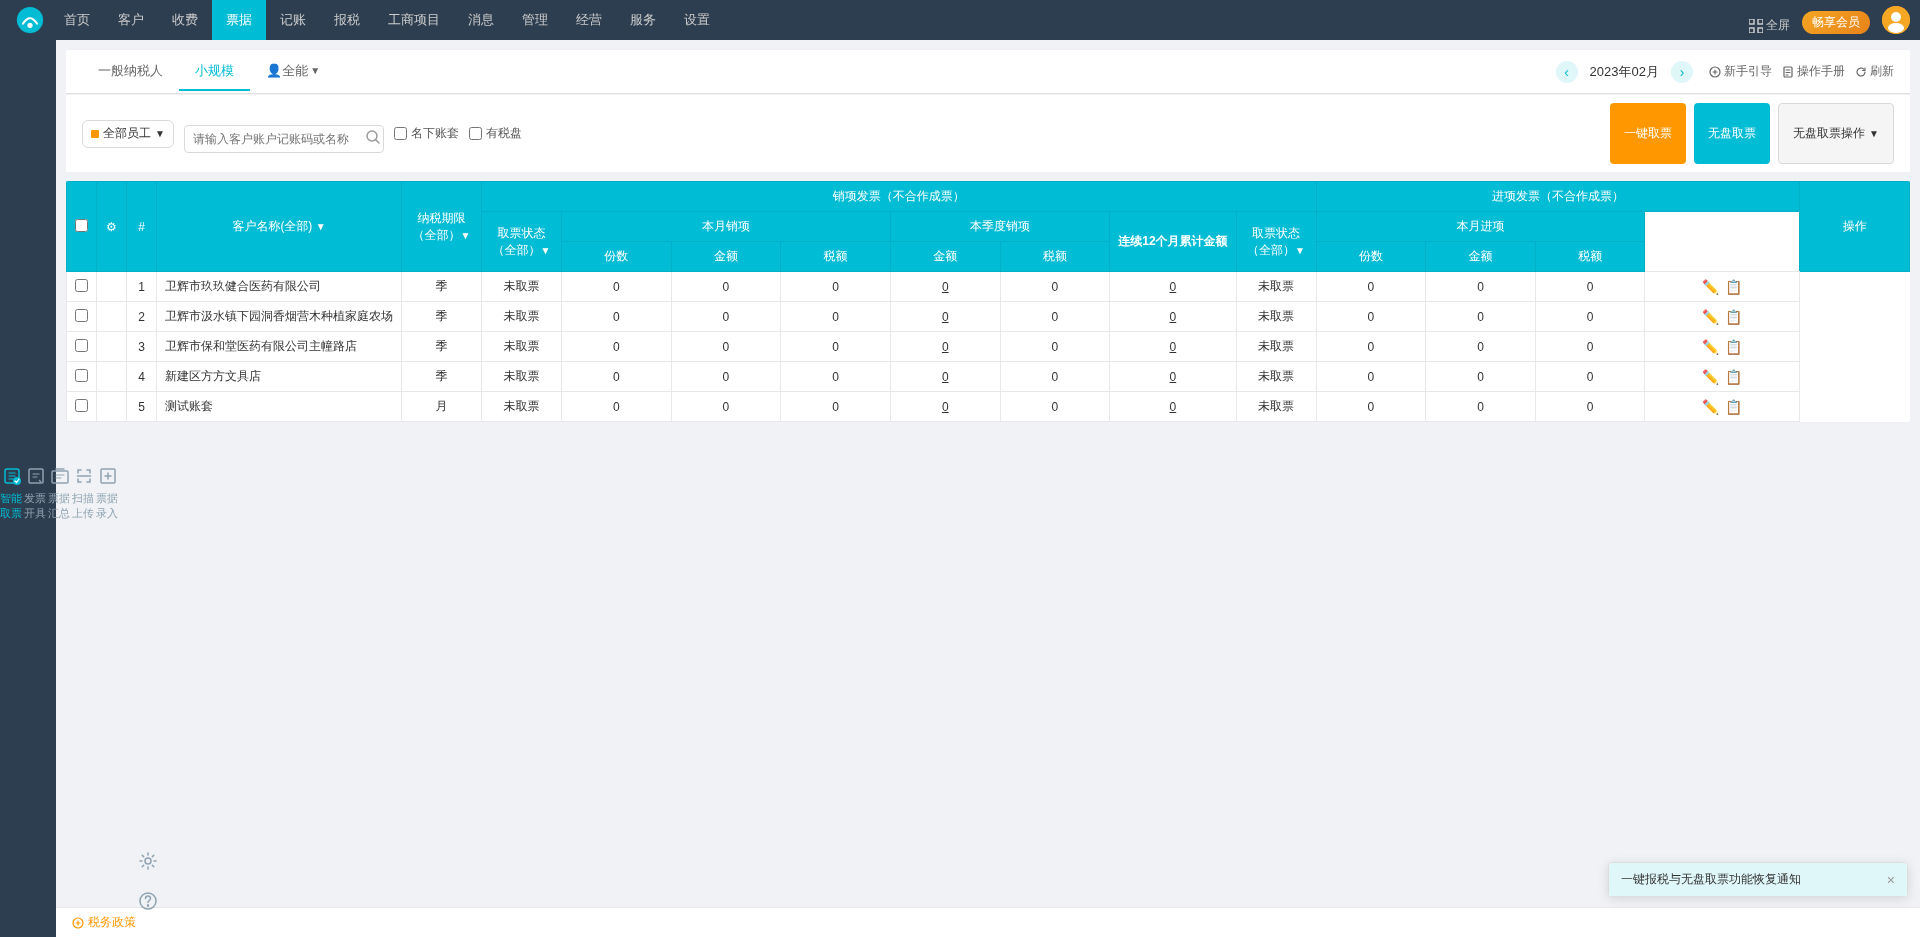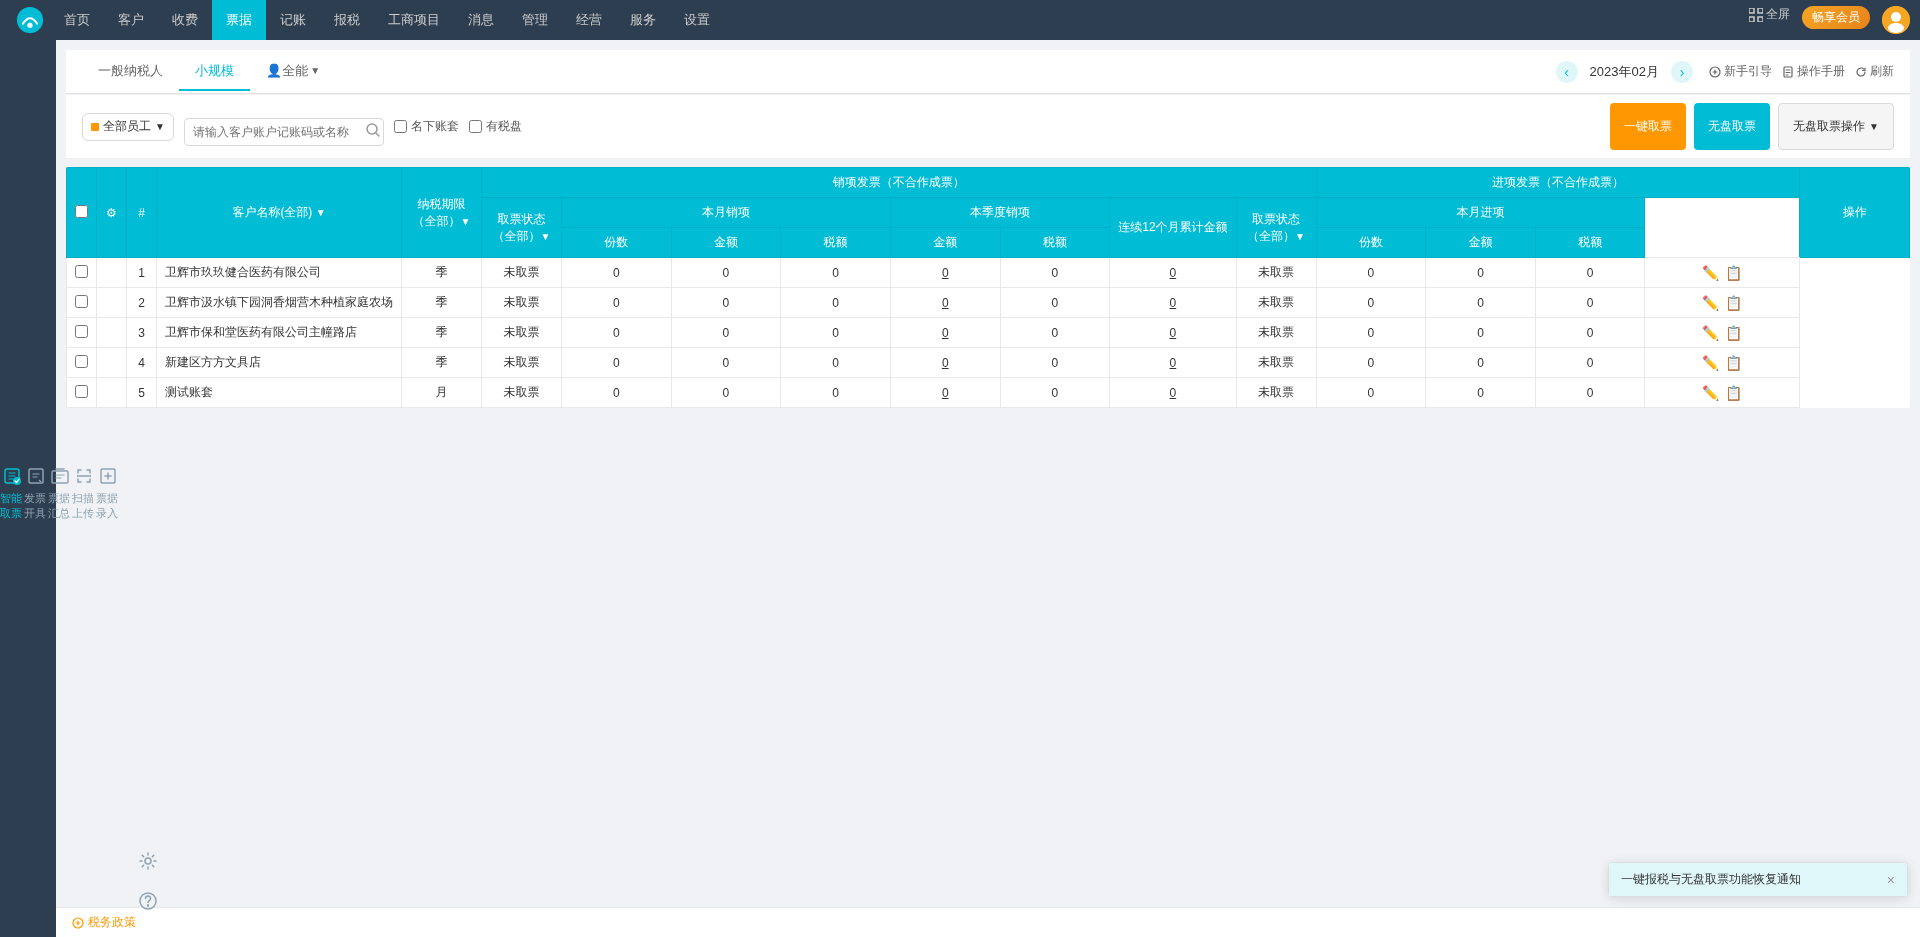--- a/index.html
+++ b/index.html
@@ -10,21 +10,21 @@
       display: flex; align-items: center; background: #2d3e50; height: 40px; padding: 0 10px;
       color: #ccc; position: fixed; top: 0; left: 0; right: 0; z-index: 100;
     }
     .top-nav .logo { width: 40px; height: 40px; display: flex; align-items: center; justify-content: center; }
     .top-nav .logo svg { width: 28px; height: 28px; }
     .top-nav .nav-items { display: flex; flex: 1; }
     .top-nav .nav-item {
       padding: 0 14px; height: 40px; display: flex; align-items: center; cursor: pointer; color: #ccc; font-size: 13px;
     }
     .top-nav .nav-item.active { background: #00bcd4; color: #fff; }
-    .top-nav .nav-right { display: flex; align-items: flex-start; gap: 12px; margin-left: auto; }
+    .top-nav .nav-right { display: flex; align-items: flex-end; gap: 12px; margin-left: auto; }
     .top-nav .nav-right span { color: #ccc; font-size: 12px; cursor: pointer; display: flex; align-items: center; gap: 3px; }
     .vip-btn { background: linear-gradient(135deg, #f5a623, #e8821a); color: #fff !important; padding: 3px 10px; border-radius: 12px; font-size: 11px; }
     .avatar { width: 28px; height: 28px; border-radius: 50%; background: #f5a623; display: flex; align-items: center; justify-content: center; cursor: pointer; overflow: hidden; }
 
     
     .sidebar {
       position: fixed; left: 0; top: 40px; bottom: 0; width: 56px; background: #2d3e50; display: flex; align-items: center; padding-top: 8px; z-index: 99;
     }
     .sidebar-item {
       width: 56px; display: flex; flex-direction: column; align-items: center; padding: 8px 0; cursor: pointer; color: #8fa3b1; font-size: 11px; gap: 3px;
@@ -60,21 +60,21 @@
     .filter-select .dot { width: 8px; height: 8px; background: #ff9800; border-radius: 1px; }
     .search-input-wrap { position: relative; display: flex; align-items: center; margin-top: 10px; }
     .search-input-wrap input {
       border: 1px solid #d9d9d9; border-radius: 4px; padding: 3px 28px 3px 8px; font-size: 12px; width: 200px; height: 28px; outline: none;
     }
     .search-btn { position: absolute; right: 4px; background: none; border: none; cursor: pointer; color: #999; }
     .checkbox-label { display: flex; align-items: center; gap: 4px; font-size: 12px; color: #555; cursor: pointer; }
     .checkbox-label input { cursor: pointer; }
     .action-bar-right { margin-left: auto; display: flex; gap: 8px; }
     .btn-orange { background: #ff9800; color: #fff; border: none; border-radius: 4px; padding: 5px 14px; font-size: 12px; cursor: pointer; }
-    .btn-teal { background: #00bcd4; color: #fff; border: none; border-radius: 4px; padding: 15px 14px; font-size: 12px; cursor: pointer; }
+    .btn-teal { background: #00bcd4; color: #fff; border: none; border-radius: 4px; padding: 22px 14px; font-size: 12px; cursor: pointer; }
     .btn-dropdown { background: #f5f5f5; color: #333; border: 1px solid #d9d9d9; border-radius: 4px; padding: 5px 14px; font-size: 12px; cursor: pointer; display: flex; align-items: center; gap: 4px; }
 
     
     .table-wrap { background: #fff; margin-top: 8px; border-radius: 2px; overflow: auto; }
     table { width: 100%; border-collapse: collapse; font-size: 12px; }
     thead tr th {
       background: #00bcd4; color: #fff; padding: 6px 8px; text-align: center; font-weight: normal; border: 1px solid #00afc6; white-space: nowrap;
     }
     tbody tr td {
       padding: 6px 8px; text-align: center; border: 1px solid #e8e8e8; color: #333; white-space: nowrap;
@@ -325,21 +325,21 @@
             <th colspan="8">销项发票（不合作成票）</th>
             <th colspan="5">进项发票（不合作成票）</th>
             <th rowspan="3">操作</th>
           </tr>
           <tr>
             <th rowspan="2" style="width:80px;">
               取票状态<br>（全部）<span style="font-size:10px;">▼</span>
             </th>
             <th colspan="3">本月销项</th>
             <th colspan="2">本季度销项</th>
-            <th rowspan="2" style="width:100px;">连续12个月累计金额</th>
+            <th rowspan="2" style="width:100px;font-weight:bold;">连续12个月累计金额</th>
             <th rowspan="2" style="width:80px;">
               取票状态<br>（全部）<span style="font-size:10px;">▼</span>
             </th>
             <th colspan="3">本月进项</th>
           </tr>
           <tr>
             <th>份数</th>
             <th>金额</th>
             <th>税额</th>
             <th>金额</th>

